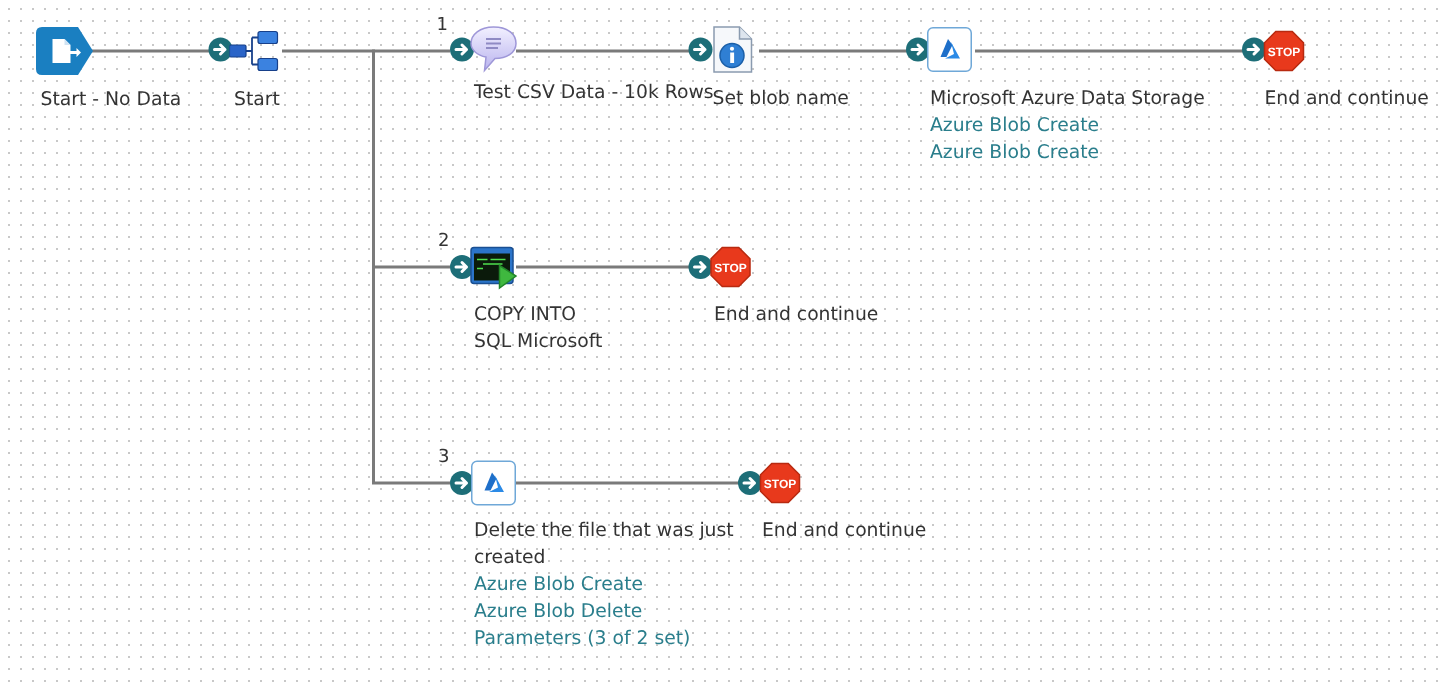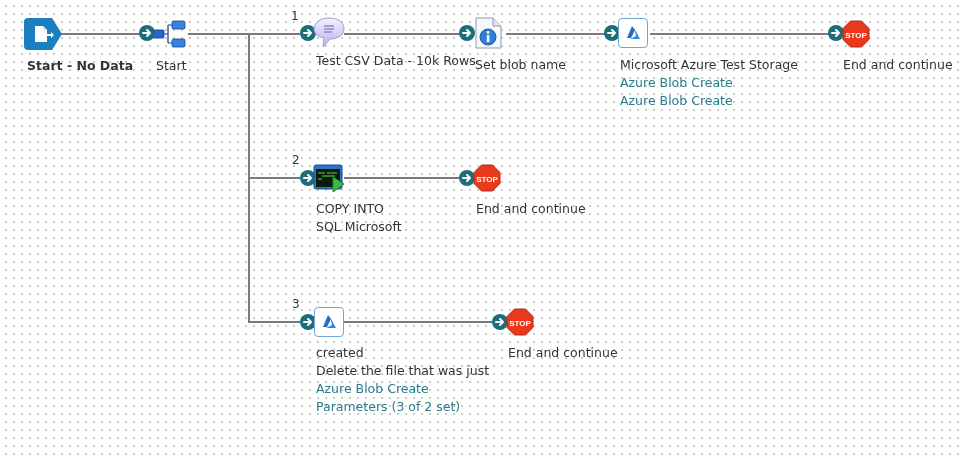--- a/index.html
+++ b/index.html
@@ -51,21 +51,21 @@
   <div class="wire h" style="left:248px; top:321px; width:52px;"></div>
   <div class="wire h" style="left:344px; top:321px; width:150px;"></div>
 
   <div class="node" style="left:24px; top:18px;">
     <svg class="icon" width="40" height="32" viewBox="0 0 40 32" style="left:0; top:0;">
       <path d="M4 0 H28 L38 16 L28 32 H4 Q0 32 0 28 V4 Q0 0 4 0 Z" fill="#1a7fc1"></path>
       <path d="M11 8 H19 L23 12 V24 H11 Z" fill="#ffffff"></path>
       <path d="M19 8 V12 H23" fill="#cfe3f3"></path>
       <path d="M22 16 H27 V14 L30 17 L27 20 V18 H22 Z" fill="#ffffff"></path>
     </svg>
-    <div class="label" style="left:3px; top:39px;font-weight:bold;">Start - No Data</div>
+    <div class="label" style="left:3px; top:39px;">Start - No Data</div>
   </div>
 
   <div class="node" style="left:139px; top:20px;">
     <div class="conn" style="left:0; top:5px;">
       <svg width="16" height="16" viewBox="0 0 16 16">
           <path d="M4 8 H11 M8 5 L11 8 L8 11" stroke="#fff" stroke-width="2" fill="none" stroke-linecap="round" stroke-linejoin="round"></path>
         </svg>
     </div>
     <svg class="icon" width="34" height="28" viewBox="0 0 34 28" style="left:14px; top:0;">
       <rect x="0" y="10" width="11" height="8" rx="1" fill="#2a64c8" stroke="#17408a" stroke-width="0.8"></rect>
@@ -119,21 +119,21 @@
           <path d="M4 8 H11 M8 5 L11 8 L8 11" stroke="#fff" stroke-width="2" fill="none" stroke-linecap="round" stroke-linejoin="round"></path>
         </svg>
     </div>
     <div class="tile" style="left:14px; top:0;">
       <svg width="28" height="28" viewBox="0 0 28 28" style="position:absolute; left:0; top:0;">
         <path d="M13 7 L8 19 H12 L16 11 Z" fill="#1e6fc9"></path>
         <path d="M15 9 L21 20 H11 L17 17 Z" fill="#2b8ae6"></path>
       </svg>
     </div>
     <div class="label" style="left:16px; top:38px;">
-      <span>Microsoft Azure Test Storage</span>
+      <span>Microsoft Azure Data Storage</span>
       <span class="link">Azure Blob Create</span>
       <span class="link">Azure Blob Create</span>
     </div>
   </div>
 
   <div class="node" style="left:828px; top:20px;">
     <div class="conn" style="left:0; top:5px;">
       <svg width="16" height="16" viewBox="0 0 16 16">
           <path d="M4 8 H11 M8 5 L11 8 L8 11" stroke="#fff" stroke-width="2" fill="none" stroke-linecap="round" stroke-linejoin="round"></path>
         </svg>
@@ -186,23 +186,24 @@
           <path d="M4 8 H11 M8 5 L11 8 L8 11" stroke="#fff" stroke-width="2" fill="none" stroke-linecap="round" stroke-linejoin="round"></path>
         </svg>
     </div>
     <div class="tile" style="left:14px; top:0;">
       <svg width="28" height="28" viewBox="0 0 28 28" style="position:absolute; left:0; top:0;">
         <path d="M13 7 L8 19 H12 L16 11 Z" fill="#1e6fc9"></path>
         <path d="M15 9 L21 20 H11 L17 17 Z" fill="#2b8ae6"></path>
       </svg>
     </div>
     <div class="label" style="left:16px; top:37px;">
+      <span style="display:block">Delete the file that was just</span>
       <span style="display:block">created</span>
-      <span style="display:block">Delete the file that was just</span>
       <span class="link">Azure Blob Create</span>
+      <span class="link">Azure Blob Delete</span>
       <span class="link">Parameters (3 of 2 set)</span>
     </div>
   </div>
 
   <div class="node" style="left:492px; top:308px;">
     <div class="conn" style="left:0; top:6px;">
       <svg width="16" height="16" viewBox="0 0 16 16">
           <path d="M4 8 H11 M8 5 L11 8 L8 11" stroke="#fff" stroke-width="2" fill="none" stroke-linecap="round" stroke-linejoin="round"></path>
         </svg>
     </div>

